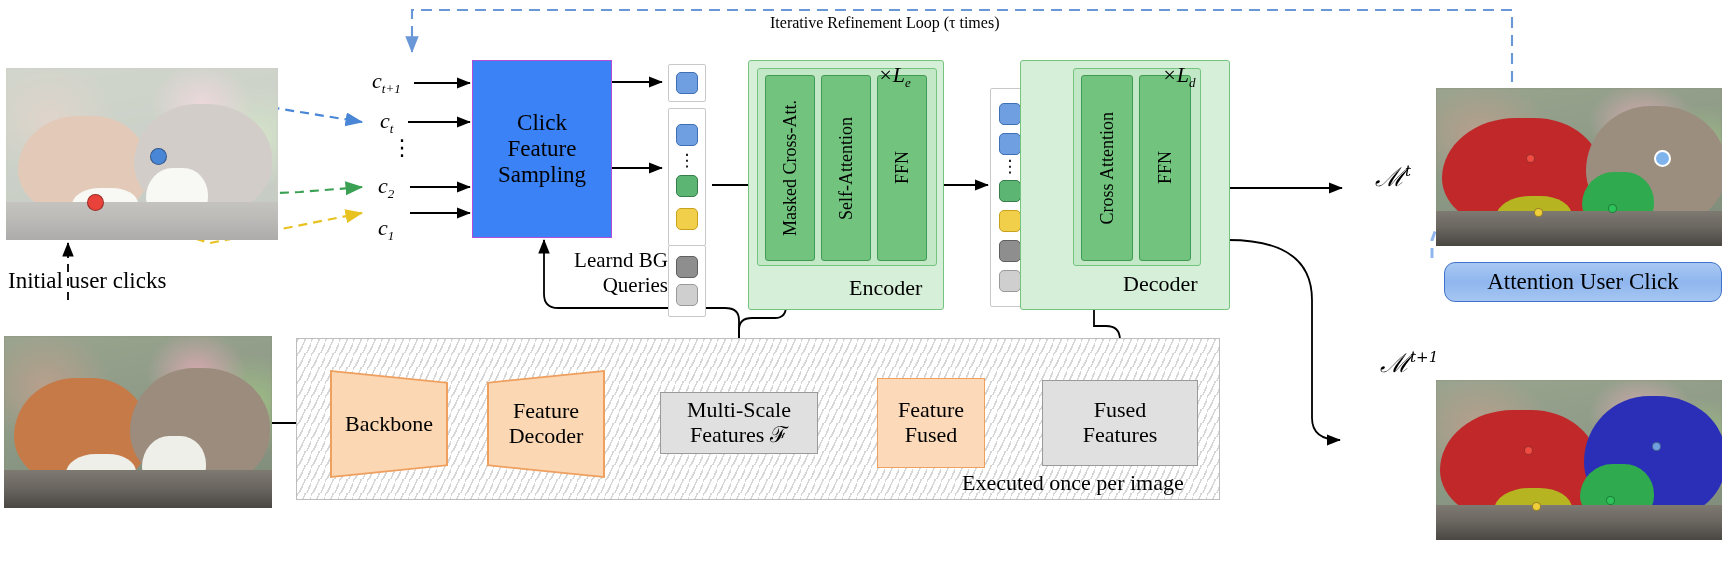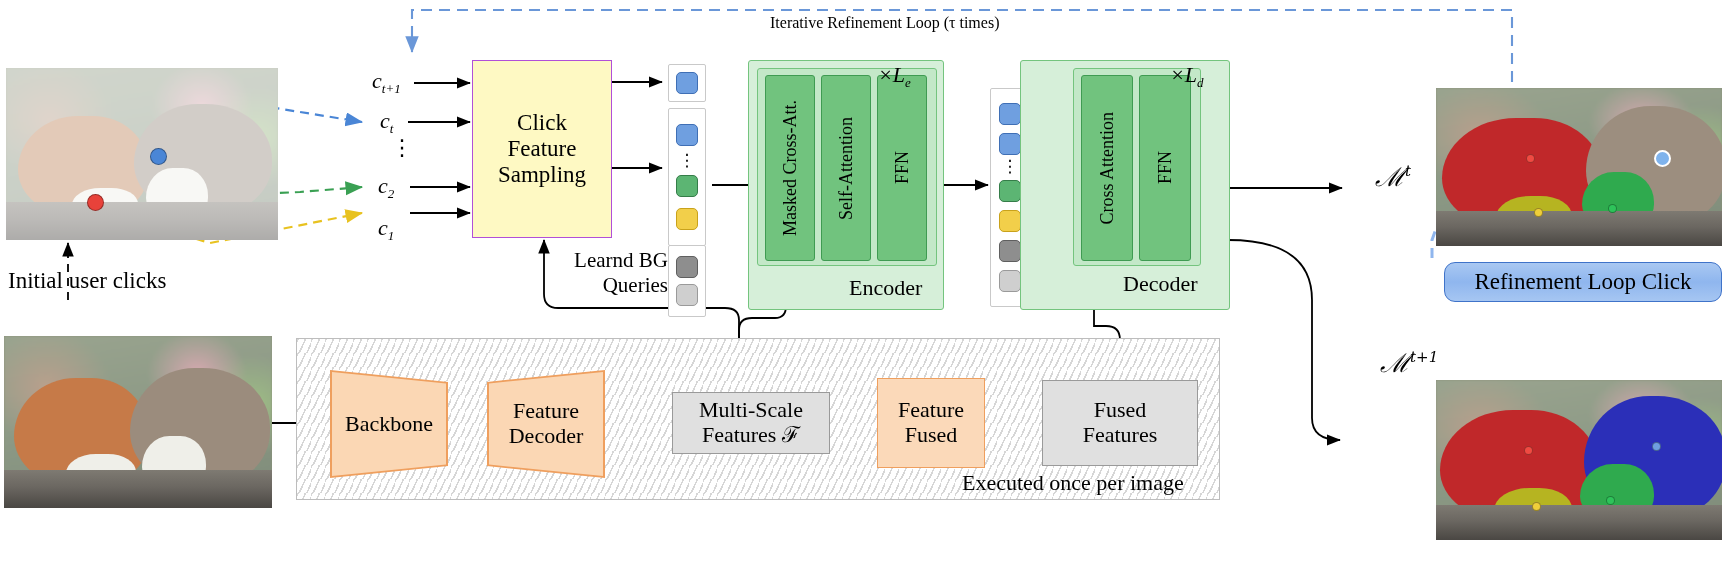--- a/index.html
+++ b/index.html
@@ -21,21 +21,21 @@
   .photo .ledge{position:absolute;left:0;right:0;bottom:0;height:22%;
     background:linear-gradient(180deg,#7e7a72 0%, #6b6761 45%, #4a4743 100%);}
   .photo .catA{position:absolute;border-radius:48% 44% 40% 46%/56% 52% 44% 48%;}
   .photo .catB{position:absolute;border-radius:46% 48% 42% 44%/54% 50% 46% 46%;}
   .photo .shoe{position:absolute;background:#efefe9;border-radius:45% 42% 38% 46%/60% 55% 45% 45%;}
   .photo .veil{position:absolute;inset:0;background:rgba(255,255,255,.55);}
   .dot{position:absolute;border-radius:50%;border:1px solid rgba(0,0,0,.35);}
   
   .blk{position:absolute;box-sizing:border-box;display:flex;align-items:center;
        justify-content:center;text-align:center;line-height:1.12;}
-  .purple{background:#fef9c3;border:1.6px solid #b14fd8;}
+  .purple{background:#3b82f6;border:1.6px solid #b14fd8;}
   .grayblk{background:#e0e0e0;border:1.3px solid #9a9a9a;}
   .orangeblk{background:#fbd9b9;border:1.6px solid #ef9f5e;}
   .greenouter{background:#d6efd9;border:1.4px solid #74c47e;border-radius:3px;}
   .greenmid{background:#c3e8c8;border:1.3px solid #74c47e;border-radius:3px;}
   .greencol{background:#71c37e;border:1.3px solid #3f9b52;border-radius:3px;
             display:flex;align-items:center;justify-content:center;}
   .vert{writing-mode:vertical-rl;transform:rotate(180deg);white-space:nowrap;}
   
   .trapL{background:#fbd7b4;border:0;clip-path:polygon(0 0,100% 11%,100% 89%,0 100%);}
   .trapR{background:#fbd7b4;clip-path:polygon(0 11%,100% 0,100% 100%,0 89%);}
@@ -253,21 +253,21 @@
   <div class="greenmid" style="position:absolute;left:52px;top:7px;width:126px;height:196px;">
     <div class="greencol" style="position:absolute;left:7px;top:6px;width:50px;height:184px;">
       <span class="vert" style="font-size:18px;">Cross Attention</span>
     </div>
     <div class="greencol" style="position:absolute;left:65px;top:6px;width:50px;height:184px;">
       <span class="vert" style="font-size:18px;">FFN</span>
     </div>
   </div>
   <div class="txt" style="left:102px;top:210px;font-size:22px;">Decoder</div>
 </div>
-<div class="txt mathit" style="left:1162px;top:62px;font-size:22px;margin-left:8px;">
+<div class="txt mathit" style="left:1162px;top:62px;font-size:22px;">
   <span>×L</span><sub style="font-size:13px;">d</sub>
 </div>
 
 <div class="dotpanel" style="left:296px;top:338px;width:922px;height:160px;">
   <div class="tex"></div>
 </div>
 <div class="txt" style="left:962px;top:470px;font-size:22px;z-index:5;">Executed once per image</div>
 
 <div class="abs" style="left:330px;top:370px;width:118px;height:108px;">
   <div class="abs trapL" style="inset:0;background:#ef9f5e;"></div>
@@ -279,21 +279,21 @@
 <div class="abs" style="left:487px;top:370px;width:118px;height:108px;">
   <div class="abs trapR" style="inset:0;background:#ef9f5e;"></div>
   <div class="abs trapR" style="left:2px;top:2px;right:2px;bottom:2px;background:#fbd7b4;"></div>
   <div class="abs" style="inset:0;display:flex;flex-direction:column;align-items:center;
        justify-content:center;font-size:22px;line-height:1.12;">
     <div>Feature</div>
     <div>Decoder</div>
   </div>
 </div>
 
-<div class="blk grayblk" style="left:660px;top:392px;width:158px;height:62px;flex-direction:column;font-size:22px;margin-left:12px;">
+<div class="blk grayblk" style="left:660px;top:392px;width:158px;height:62px;flex-direction:column;font-size:22px;">
   <div>Multi-Scale</div>
   <div>Features ℱ</div>
 </div>
 
 <div class="blk orangeblk" style="left:877px;top:378px;width:108px;height:90px;flex-direction:column;font-size:22px;">
   <div>Feature</div>
   <div>Fused</div>
 </div>
 
 <div class="blk grayblk" style="left:1042px;top:380px;width:156px;height:86px;flex-direction:column;font-size:22px;">
@@ -327,21 +327,21 @@
               border-radius:46% 42% 40% 46%/58% 54% 46% 46%;"></div>
   <div class="ledge"></div>
   <div class="dot" style="left:90px;top:66px;width:7px;height:7px;background:#f04a42;"></div>
   <div class="dot" style="left:98px;top:120px;width:7px;height:7px;background:#efce3a;"></div>
   <div class="dot" style="left:172px;top:116px;width:7px;height:7px;background:#2ec35a;"></div>
   <div class="dot" style="left:218px;top:62px;width:13px;height:13px;background:#7fb3ec;
               border:2px solid #fff;"></div>
 </div>
 
 <div class="refbtn" style="left:1444px;top:262px;width:276px;height:38px;">
-  <span style="font-size:23px;">Refinement Loop Click</span>
+  <span style="font-size:23px;">Attention User Click</span>
 </div>
 
 <div class="photo" style="left:1436px;top:380px;width:286px;height:160px;">
   <div class="sky"></div>
   <div class="catA" style="left:4px;top:30px;width:158px;height:112px;background:#c0282a;"></div>
   <div class="catB" style="left:148px;top:16px;width:142px;height:122px;background:#2b2fb8;"></div>
   <div class="abs" style="left:58px;top:108px;width:78px;height:38px;background:#b6b421;
               border-radius:48% 44% 40% 44%/62% 58% 42% 44%;"></div>
   <div class="abs" style="left:144px;top:84px;width:74px;height:58px;background:#2faa4e;
               border-radius:46% 42% 40% 46%/58% 54% 46% 46%;"></div>

